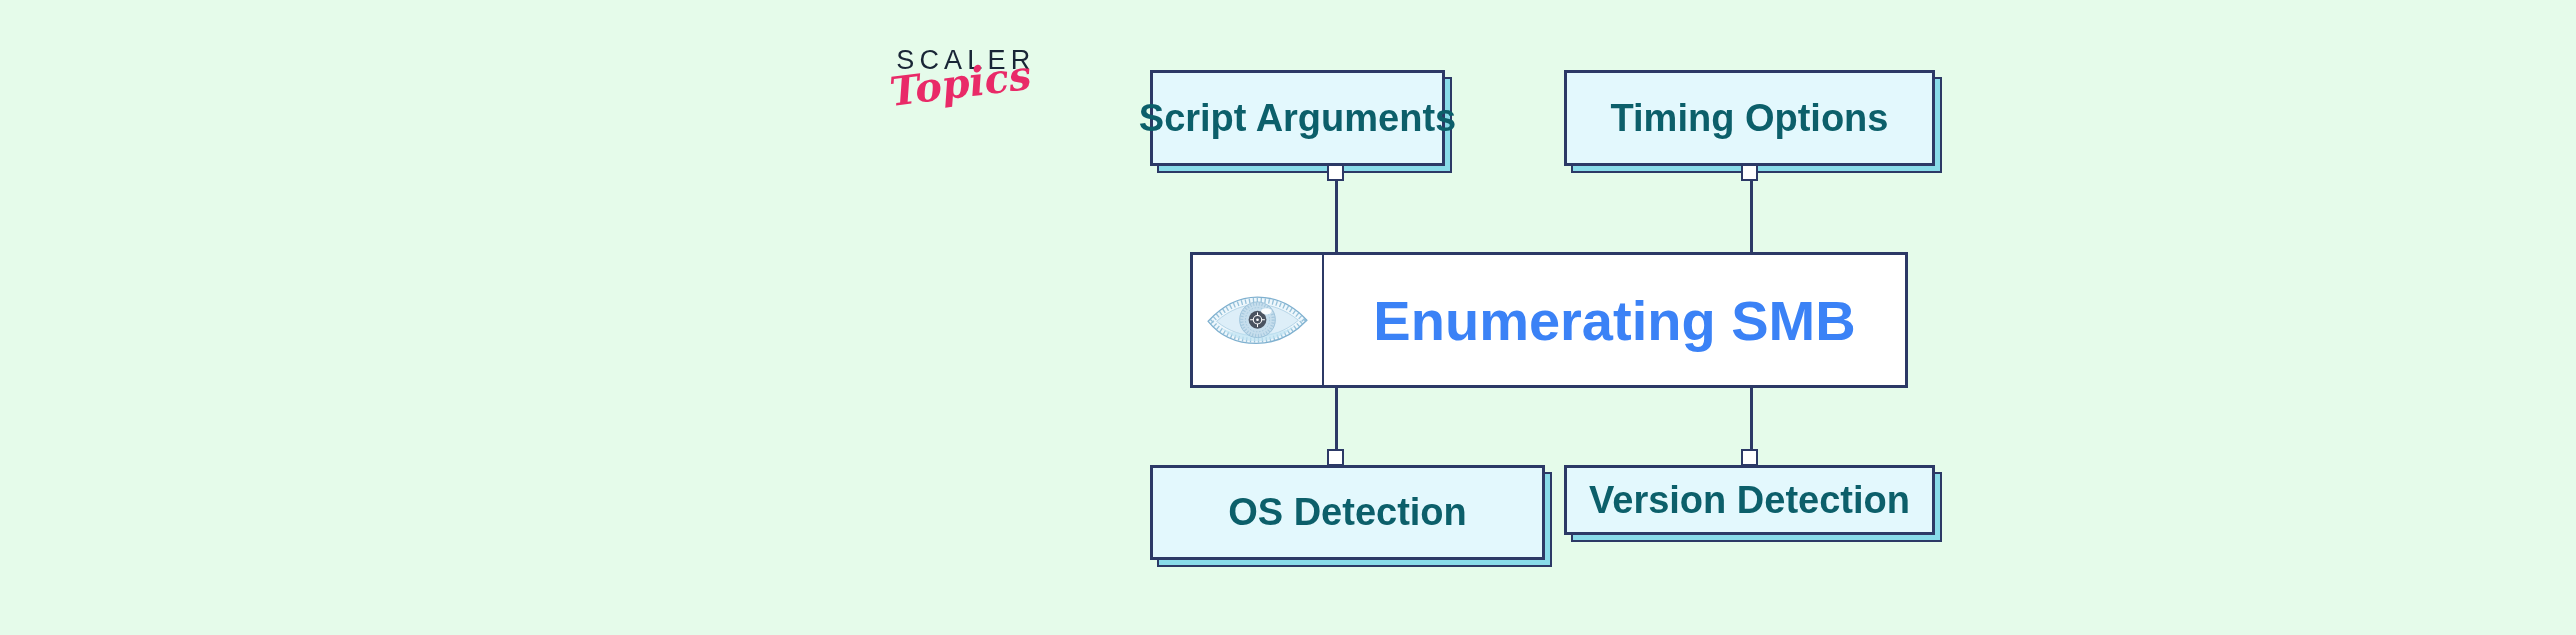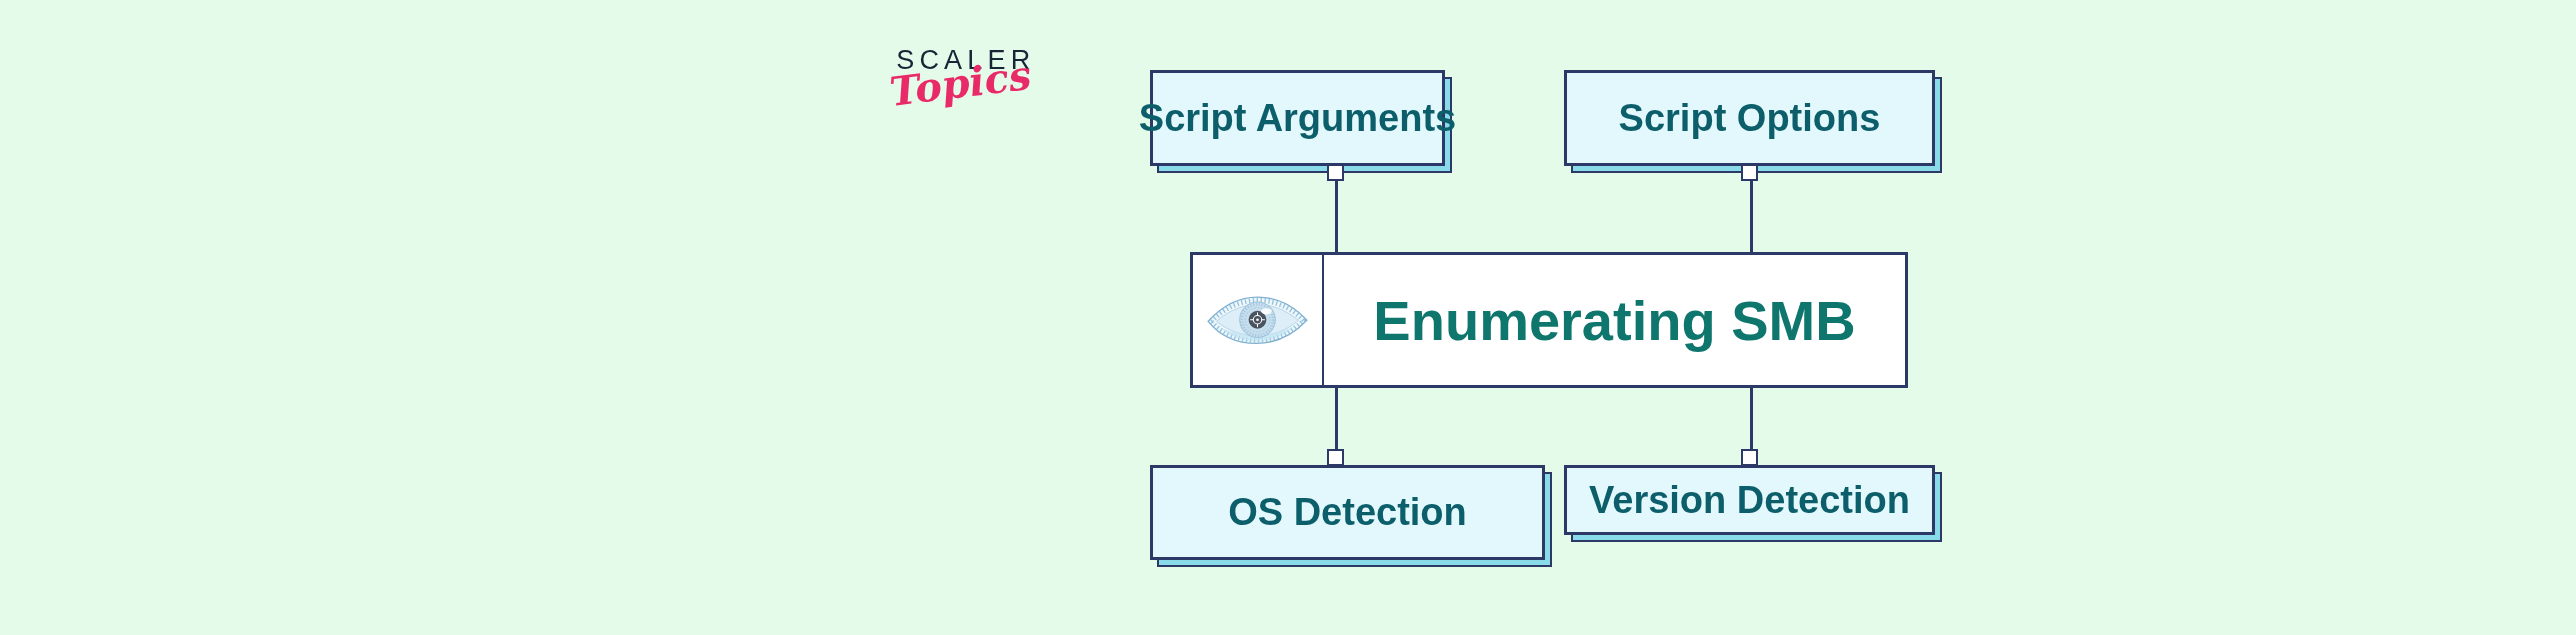--- a/index.html
+++ b/index.html
@@ -100,21 +100,21 @@
   }
   .center-title-cell {
     flex: 1;
     display: flex;
     align-items: center;
     justify-content: center;
   }
   .center-title {
     font-size: 56px;
     font-weight: bold;
-    color: #0f766e;
+    color: #3b82f6;
     white-space: nowrap;
   }
   .eye-svg { width: 105px; height: 50px; display: block; }
 </style>
 </head>
 <body>
 
 <div class="page">
 
   <div class="logo">
@@ -135,21 +135,21 @@
   <div class="node node-tl">
     <div class="node-shadow"></div>
     <div class="node-face">
       <span class="node-label">Script Arguments</span>
     </div>
   </div>
 
   <div class="node node-tr">
     <div class="node-shadow"></div>
     <div class="node-face">
-      <span class="node-label">Script Options</span>
+      <span class="node-label">Timing Options</span>
     </div>
   </div>
 
   <div class="node node-bl">
     <div class="node-shadow"></div>
     <div class="node-face">
       <span class="node-label">OS Detection</span>
     </div>
   </div>
 

